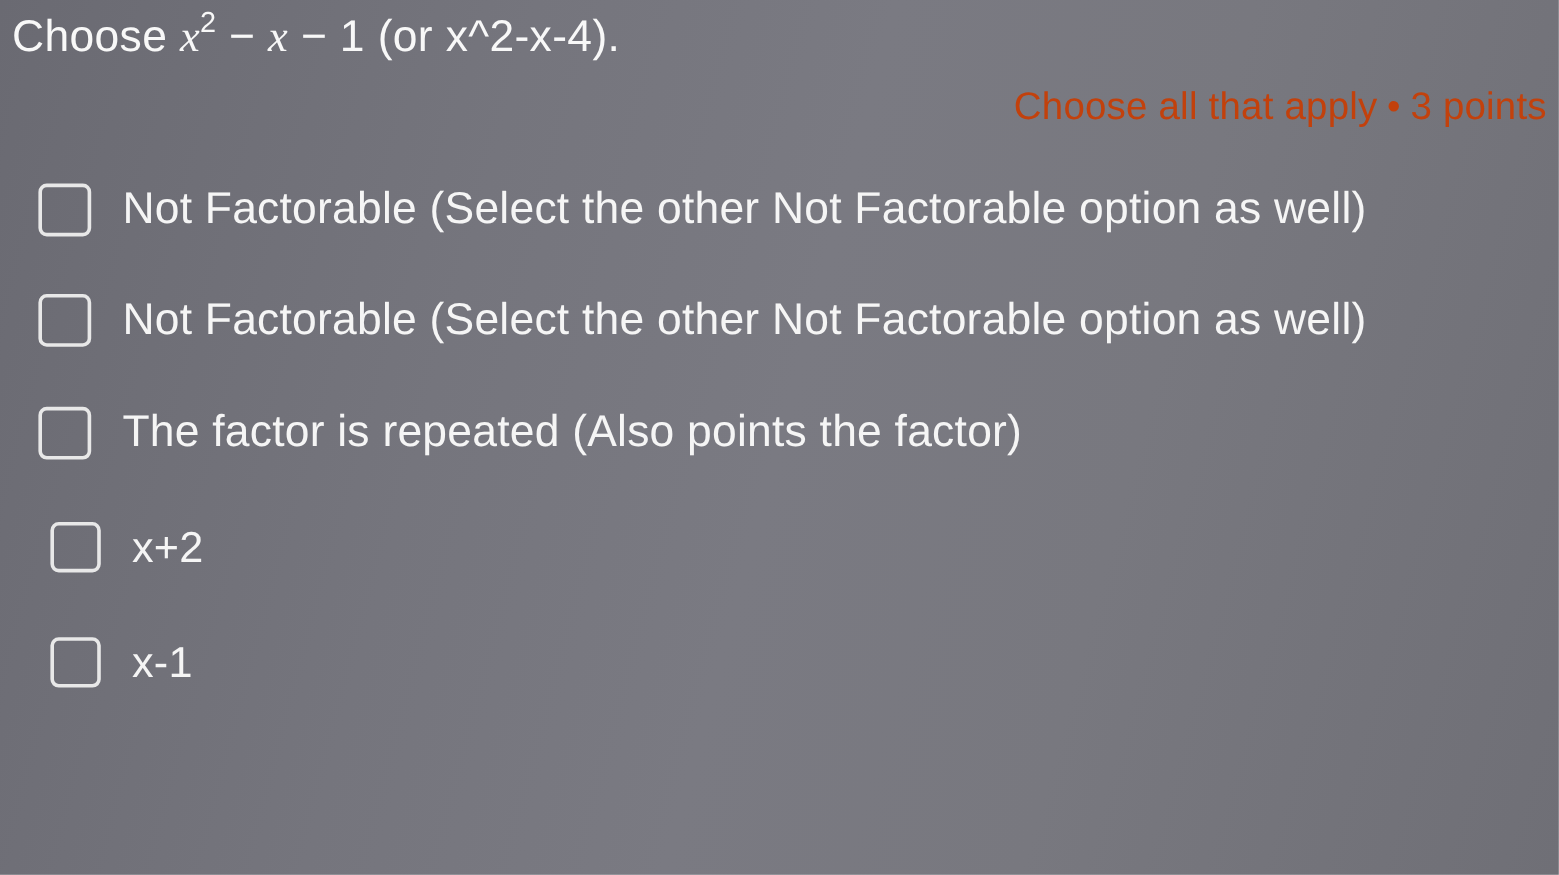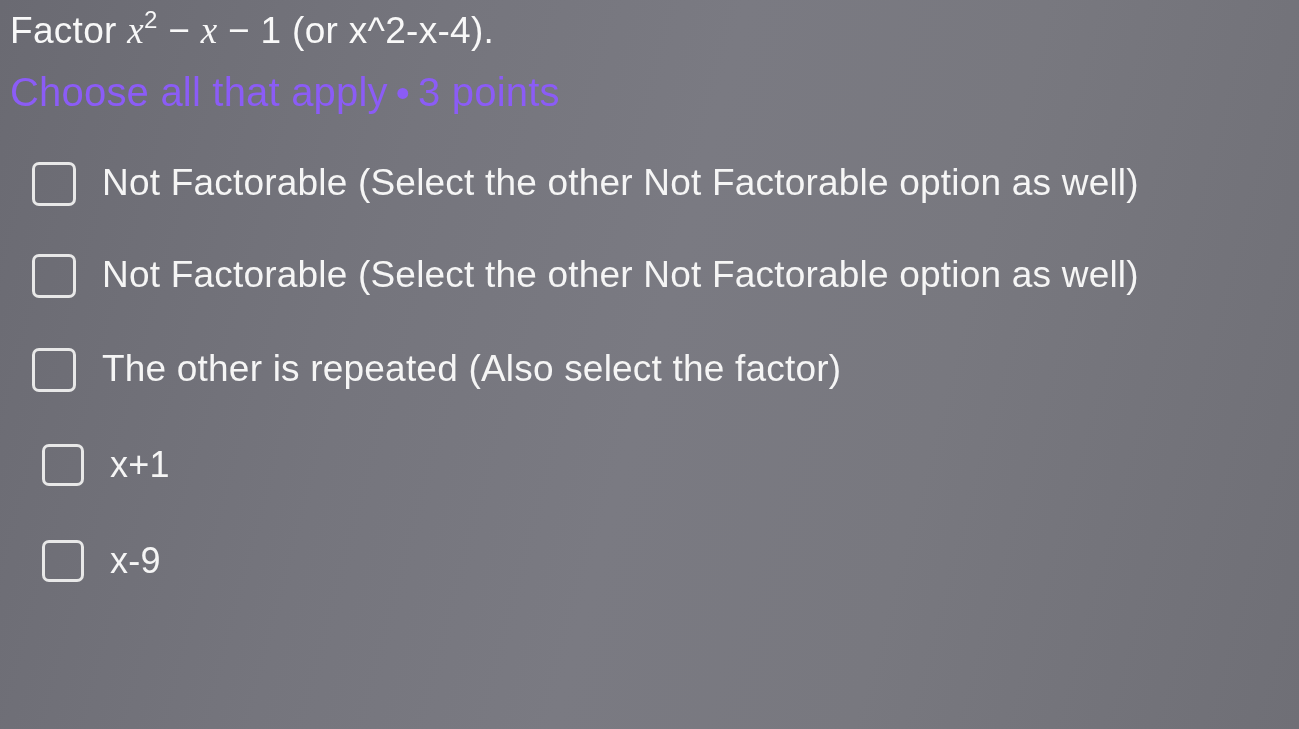--- a/index.html
+++ b/index.html
@@ -31,25 +31,26 @@
       font-family: 'Times New Roman', serif;
       font-style: italic;
     }
     .question-line sup {
       font-size: 0.65em;
       vertical-align: super;
       position: relative;
       top: -2px;
     }
     .instruction-line {
-      font-size: 40px;
+      font-size: 32px;
       font-weight: 400;
-      color: #8b5cf6;
+      color: #c2410c;
       margin-bottom: 42px;
       letter-spacing: 0.2px;
+      text-align: right;
     }
     .dot {
       display: inline-block;
       vertical-align: middle;
       margin: 0 8px 4px 8px;
     }
     .option-row {
       display: flex;
       align-items: flex-start;
       margin-bottom: 48px;
@@ -93,45 +94,45 @@
     .option-row.indent .option-label {
       font-size: 36px;
     }
   </style>
 </head>
 <body>
 
 <div class="content">
 
   <div class="question-line">
-    <span>Factor </span><span class="math">x</span><sup>2</sup> − <span class="math">x</span> − 1<span> (or x^2-x-4).</span>
+    <span>Choose </span><span class="math">x</span><sup>2</sup> − <span class="math">x</span> − 1<span> (or x^2-x-4).</span>
   </div>
 
   <div class="instruction-line">
     <span>Choose all that apply</span><span class="dot">•</span><span>3 points</span>
   </div>
 
   <div class="option-row">
     <div class="checkbox"></div>
     <div class="option-label">Not Factorable (Select the other Not Factorable option as well)</div>
   </div>
 
   <div class="option-row">
     <div class="checkbox"></div>
     <div class="option-label">Not Factorable (Select the other Not Factorable option as well)</div>
   </div>
 
   <div class="option-row">
     <div class="checkbox"></div>
-    <div class="option-label">The other is repeated (Also select the factor)</div>
+    <div class="option-label">The factor is repeated (Also points the factor)</div>
   </div>
 
   <div class="option-row indent">
     <div class="checkbox"></div>
-    <div class="option-label">x+1</div>
+    <div class="option-label">x+2</div>
   </div>
 
   <div class="option-row indent">
     <div class="checkbox"></div>
-    <div class="option-label">x-9</div>
+    <div class="option-label">x-1</div>
   </div>
 
 </div>
 
 </body></html>

